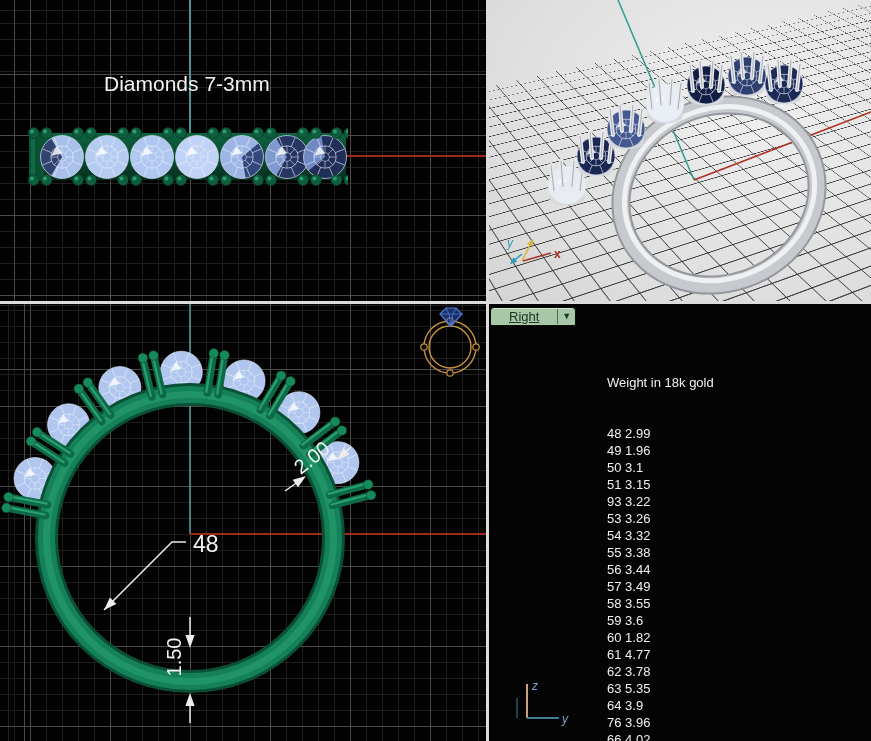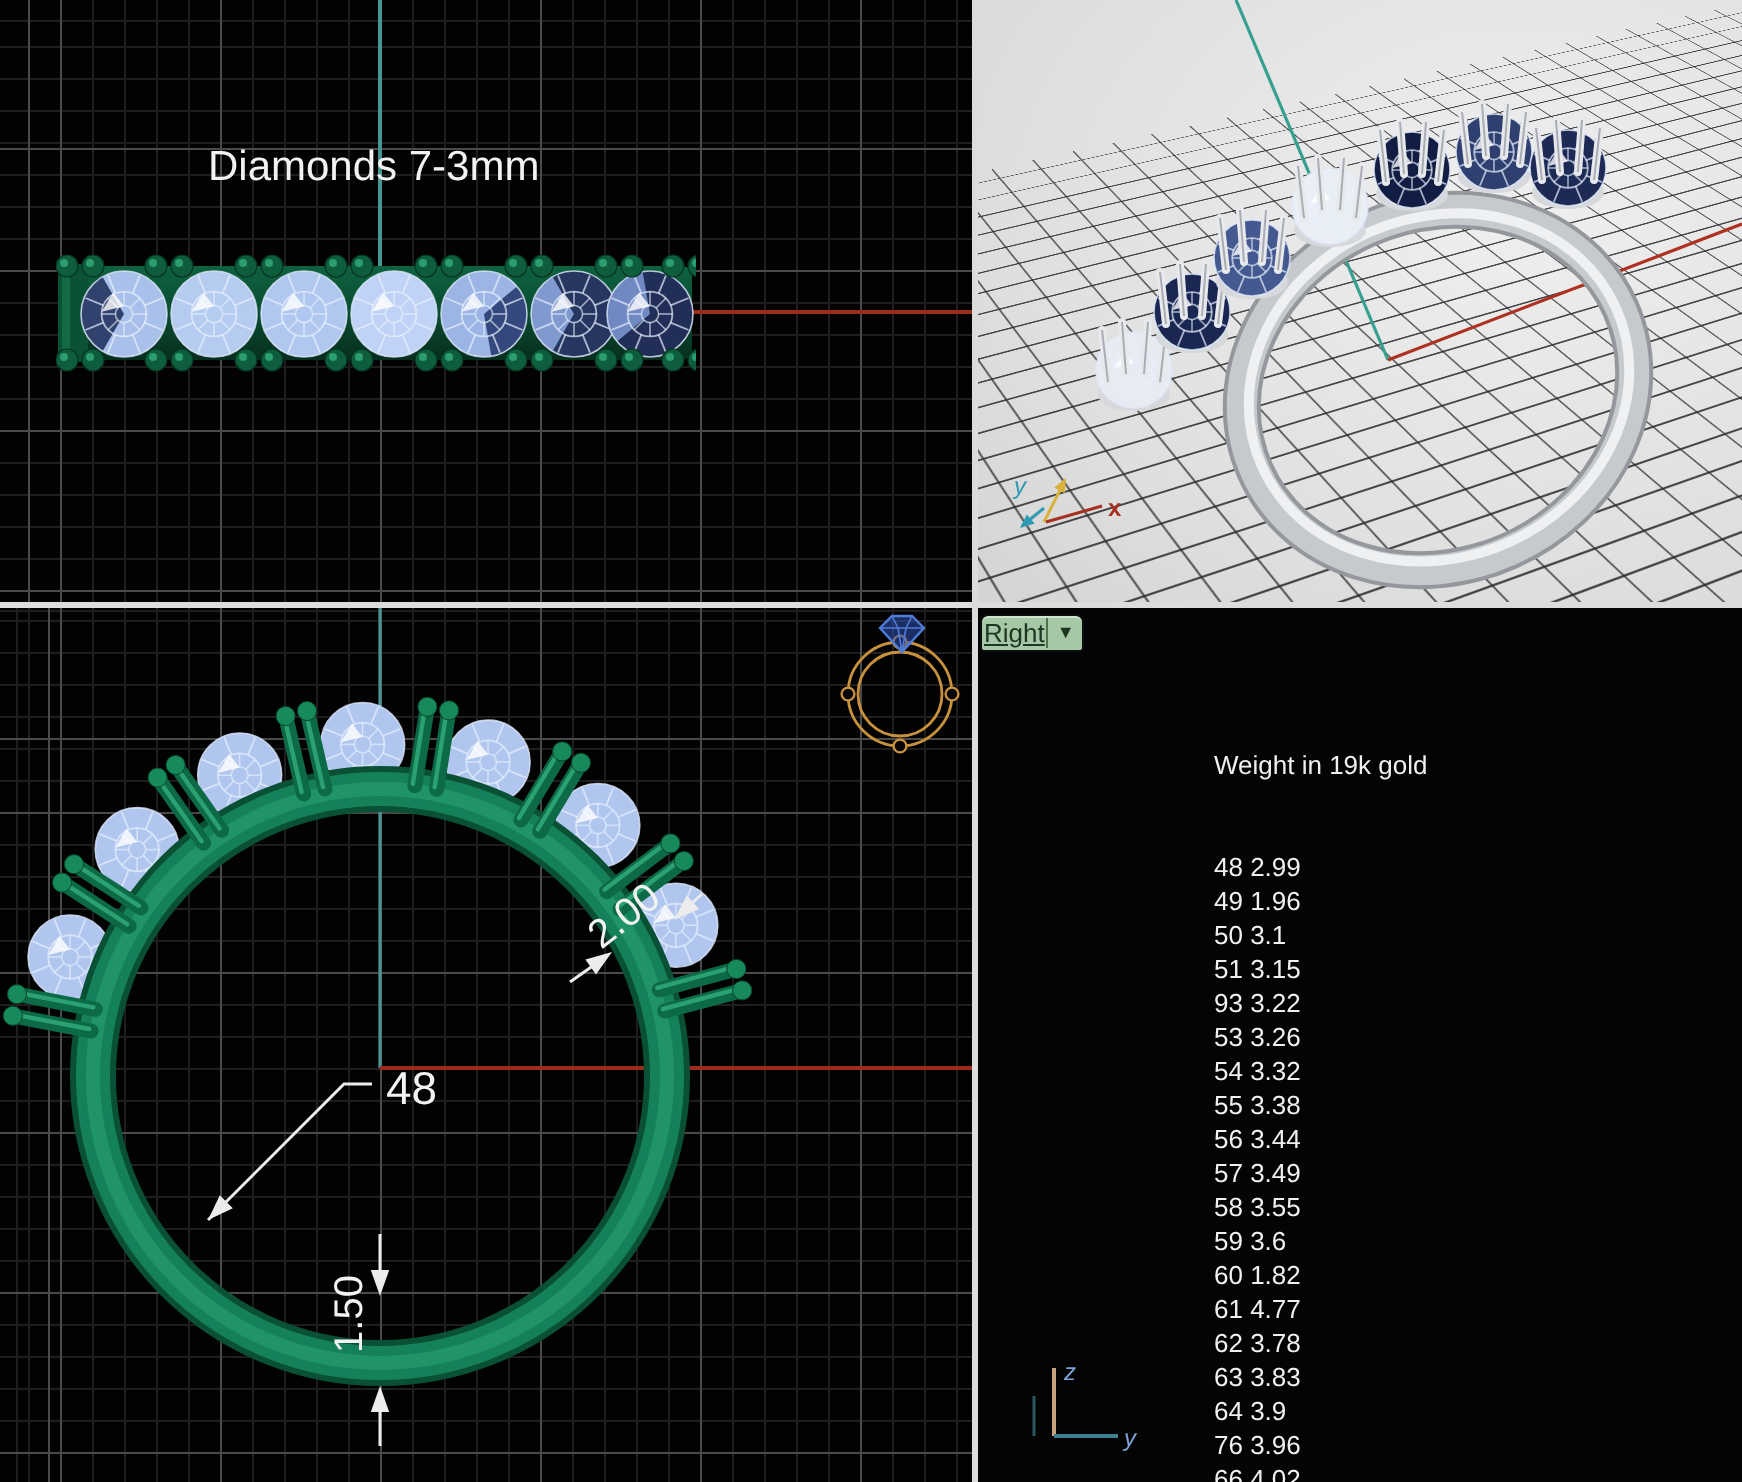--- a/index.html
+++ b/index.html
@@ -33,21 +33,21 @@
   .split-h{position:absolute;left:0;top:301px;width:871px;height:3px;background:#dcdcdc;}
   .axisV{position:absolute;width:2px;background:#4a9494;}
   .axisH{position:absolute;height:2px;background:#9e2a1a;}
   .vp-label{position:absolute;left:104px;top:72px;color:#f2f2f2;font-size:21px;}
   .vp svg{position:absolute;}
   svg text{font-family:"Liberation Sans",sans-serif;}
   
   .vp-tab{position:absolute;left:1px;top:3px;height:17px;display:inline-flex;align-items:center;
     background:#a6c8a6;border:1px solid #0c0c0c;border-radius:4px 4px 2px 2px;
     font-size:13px;color:#203522;box-shadow:inset 0 1px 0 #cfe3cf;cursor:pointer;}
-  .vp-tab-label{padding:0 1px;text-decoration:underline;}
+  .vp-tab-label{padding:0 18px;text-decoration:underline;}
   .vp-tab-arrow{border-left:1px solid #54714f;padding:0 4px;font-size:9px;line-height:15px;}
   .weights{position:absolute;left:118px;top:36px;color:#f0f0f0;font-size:13px;line-height:17px;white-space:pre;}
   .gizmo-br{left:8px;top:372px;}
 </style>
 </head>
 <body>
 
 <div class="stage">
 
   <div class="vp vp-tl">
@@ -764,22 +764,22 @@
         </g>
       </svg>
   </div>
 
   <div class="vp vp-br">
     <div class="vp-tab">
       <span class="vp-tab-label">Right</span>
       <span class="vp-tab-arrow">▼</span>
     </div>
     <div class="weights">
-      <div>Weight in 19k gold</div>
-      <div id="weight-rows"><div>48 2.99</div><div>49 1.96</div><div>50 3.1</div><div>51 3.15</div><div>93 3.22</div><div>53 3.26</div><div>54 3.32</div><div>55 3.38</div><div>56 3.44</div><div>57 3.49</div><div>58 3.55</div><div>59 3.6</div><div>60 1.82</div><div>61 4.77</div><div>62 3.78</div><div>63 3.83</div><div>64 3.9</div><div>76 3.96</div><div>66 4.02</div></div>
+      <div>Weight in 18k gold</div>
+      <div id="weight-rows"><div>48 2.99</div><div>49 1.96</div><div>50 3.1</div><div>51 3.15</div><div>93 3.22</div><div>53 3.26</div><div>54 3.32</div><div>55 3.38</div><div>56 3.44</div><div>57 3.49</div><div>58 3.55</div><div>59 3.6</div><div>60 1.82</div><div>61 4.77</div><div>62 3.78</div><div>63 5.35</div><div>64 3.9</div><div>76 3.96</div><div>66 4.02</div></div>
     </div>
     <svg class="gizmo-br" width="100" height="54" viewBox="0 0 100 54">
       <line x1="20" y1="22" x2="20" y2="42" stroke="#2e5560" stroke-width="1.5"></line>
       <line x1="30" y1="8" x2="30" y2="42" stroke="#c9a37c" stroke-width="2"></line>
       <line x1="30" y1="42" x2="62" y2="42" stroke="#3d7e92" stroke-width="2"></line>
       <text x="35" y="14" font-size="12" font-style="italic" fill="#7da2d8">z</text>
       <text x="65" y="47" font-size="12" font-style="italic" fill="#7da2d8">y</text>
     </svg>
   </div>
 

